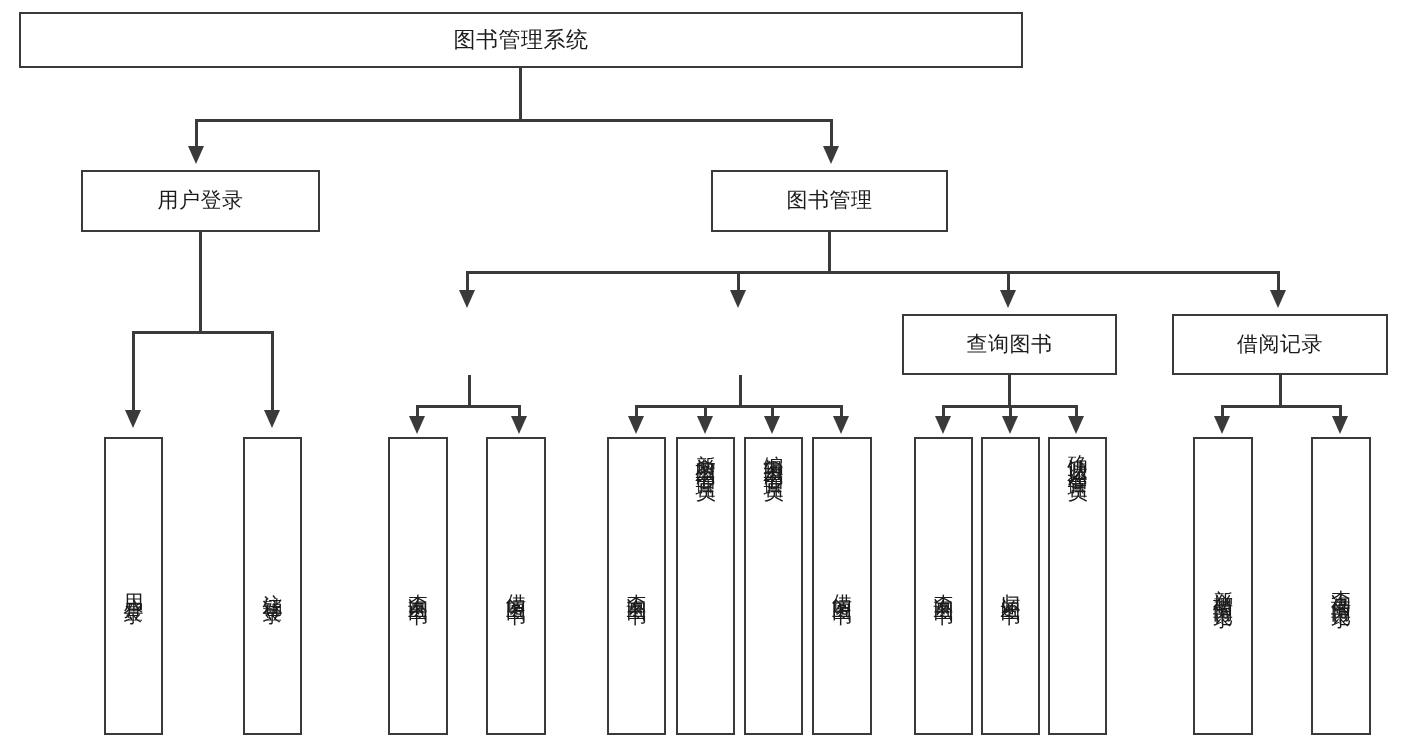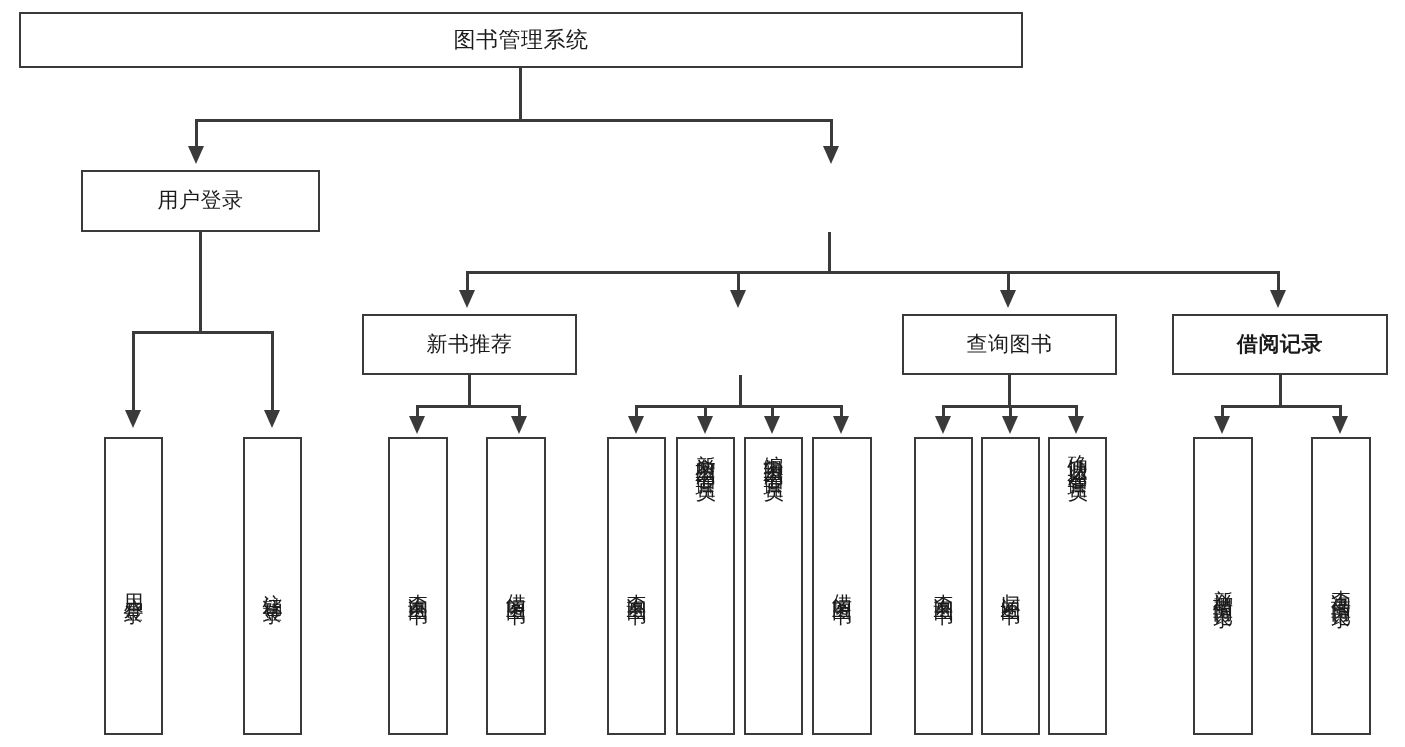--- a/index.html
+++ b/index.html
@@ -88,47 +88,47 @@
   <div class="ln hline" style="left:195px;top:119px;width:638px;height:3px;"></div>
 
   <div class="ln vline" style="left:195px;top:119px;width:3px;height:30px;"></div>
   <div class="arrow" style="left:188px;top:146px;"></div>
   <div class="ln vline" style="left:830px;top:119px;width:3px;height:30px;"></div>
   <div class="arrow" style="left:823px;top:146px;"></div>
 
   <div class="node h" style="left:81px;top:170px;width:239px;height:62px;">
     <span>用户登录</span>
   </div>
+  <div class="node h" style="left:711px;top:170px;width:237px;height:62px;">
+    <span>图书管理</span>
+  </div>
 
   <div class="ln vline" style="left:199px;top:232px;width:3px;height:102px;"></div>
   <div class="ln hline" style="left:132px;top:331px;width:142px;height:3px;"></div>
   <div class="ln vline" style="left:132px;top:331px;width:3px;height:82px;"></div>
   <div class="arrow" style="left:125px;top:410px;"></div>
   <div class="ln vline" style="left:271px;top:331px;width:3px;height:82px;"></div>
   <div class="arrow" style="left:264px;top:410px;"></div>
 
   <div class="ln vline" style="left:828px;top:232px;width:3px;height:42px;"></div>
   <div class="ln hline" style="left:466px;top:271px;width:814px;height:3px;"></div>
 
   <div class="ln vline" style="left:466px;top:271px;width:3px;height:22px;"></div>
   <div class="arrow" style="left:459px;top:290px;"></div>
   <div class="ln vline" style="left:737px;top:271px;width:3px;height:22px;"></div>
   <div class="arrow" style="left:730px;top:290px;"></div>
   <div class="ln vline" style="left:1007px;top:271px;width:3px;height:22px;"></div>
   <div class="arrow" style="left:1000px;top:290px;"></div>
   <div class="ln vline" style="left:1277px;top:271px;width:3px;height:22px;"></div>
   <div class="arrow" style="left:1270px;top:290px;"></div>
 
-  <div class="node h" style="left:362px;top:314px;width:215px;height:61px;">
-    <span>新书推荐</span>
-  </div>
   <div class="node h" style="left:902px;top:314px;width:215px;height:61px;">
     <span>查询图书</span>
   </div>
-  <div class="node h" style="left:1172px;top:314px;width:216px;height:61px;font-weight:bold;">
+  <div class="node h" style="left:1172px;top:314px;width:216px;height:61px;">
     <span>借阅记录</span>
   </div>
 
   <div class="ln vline" style="left:468px;top:375px;width:3px;height:32px;"></div>
   <div class="ln hline" style="left:416px;top:405px;width:105px;height:3px;"></div>
   <div class="ln vline" style="left:416px;top:405px;width:3px;height:14px;"></div>
   <div class="arrow" style="left:409px;top:416px;"></div>
   <div class="ln vline" style="left:518px;top:405px;width:3px;height:14px;"></div>
   <div class="arrow" style="left:511px;top:416px;"></div>
 

